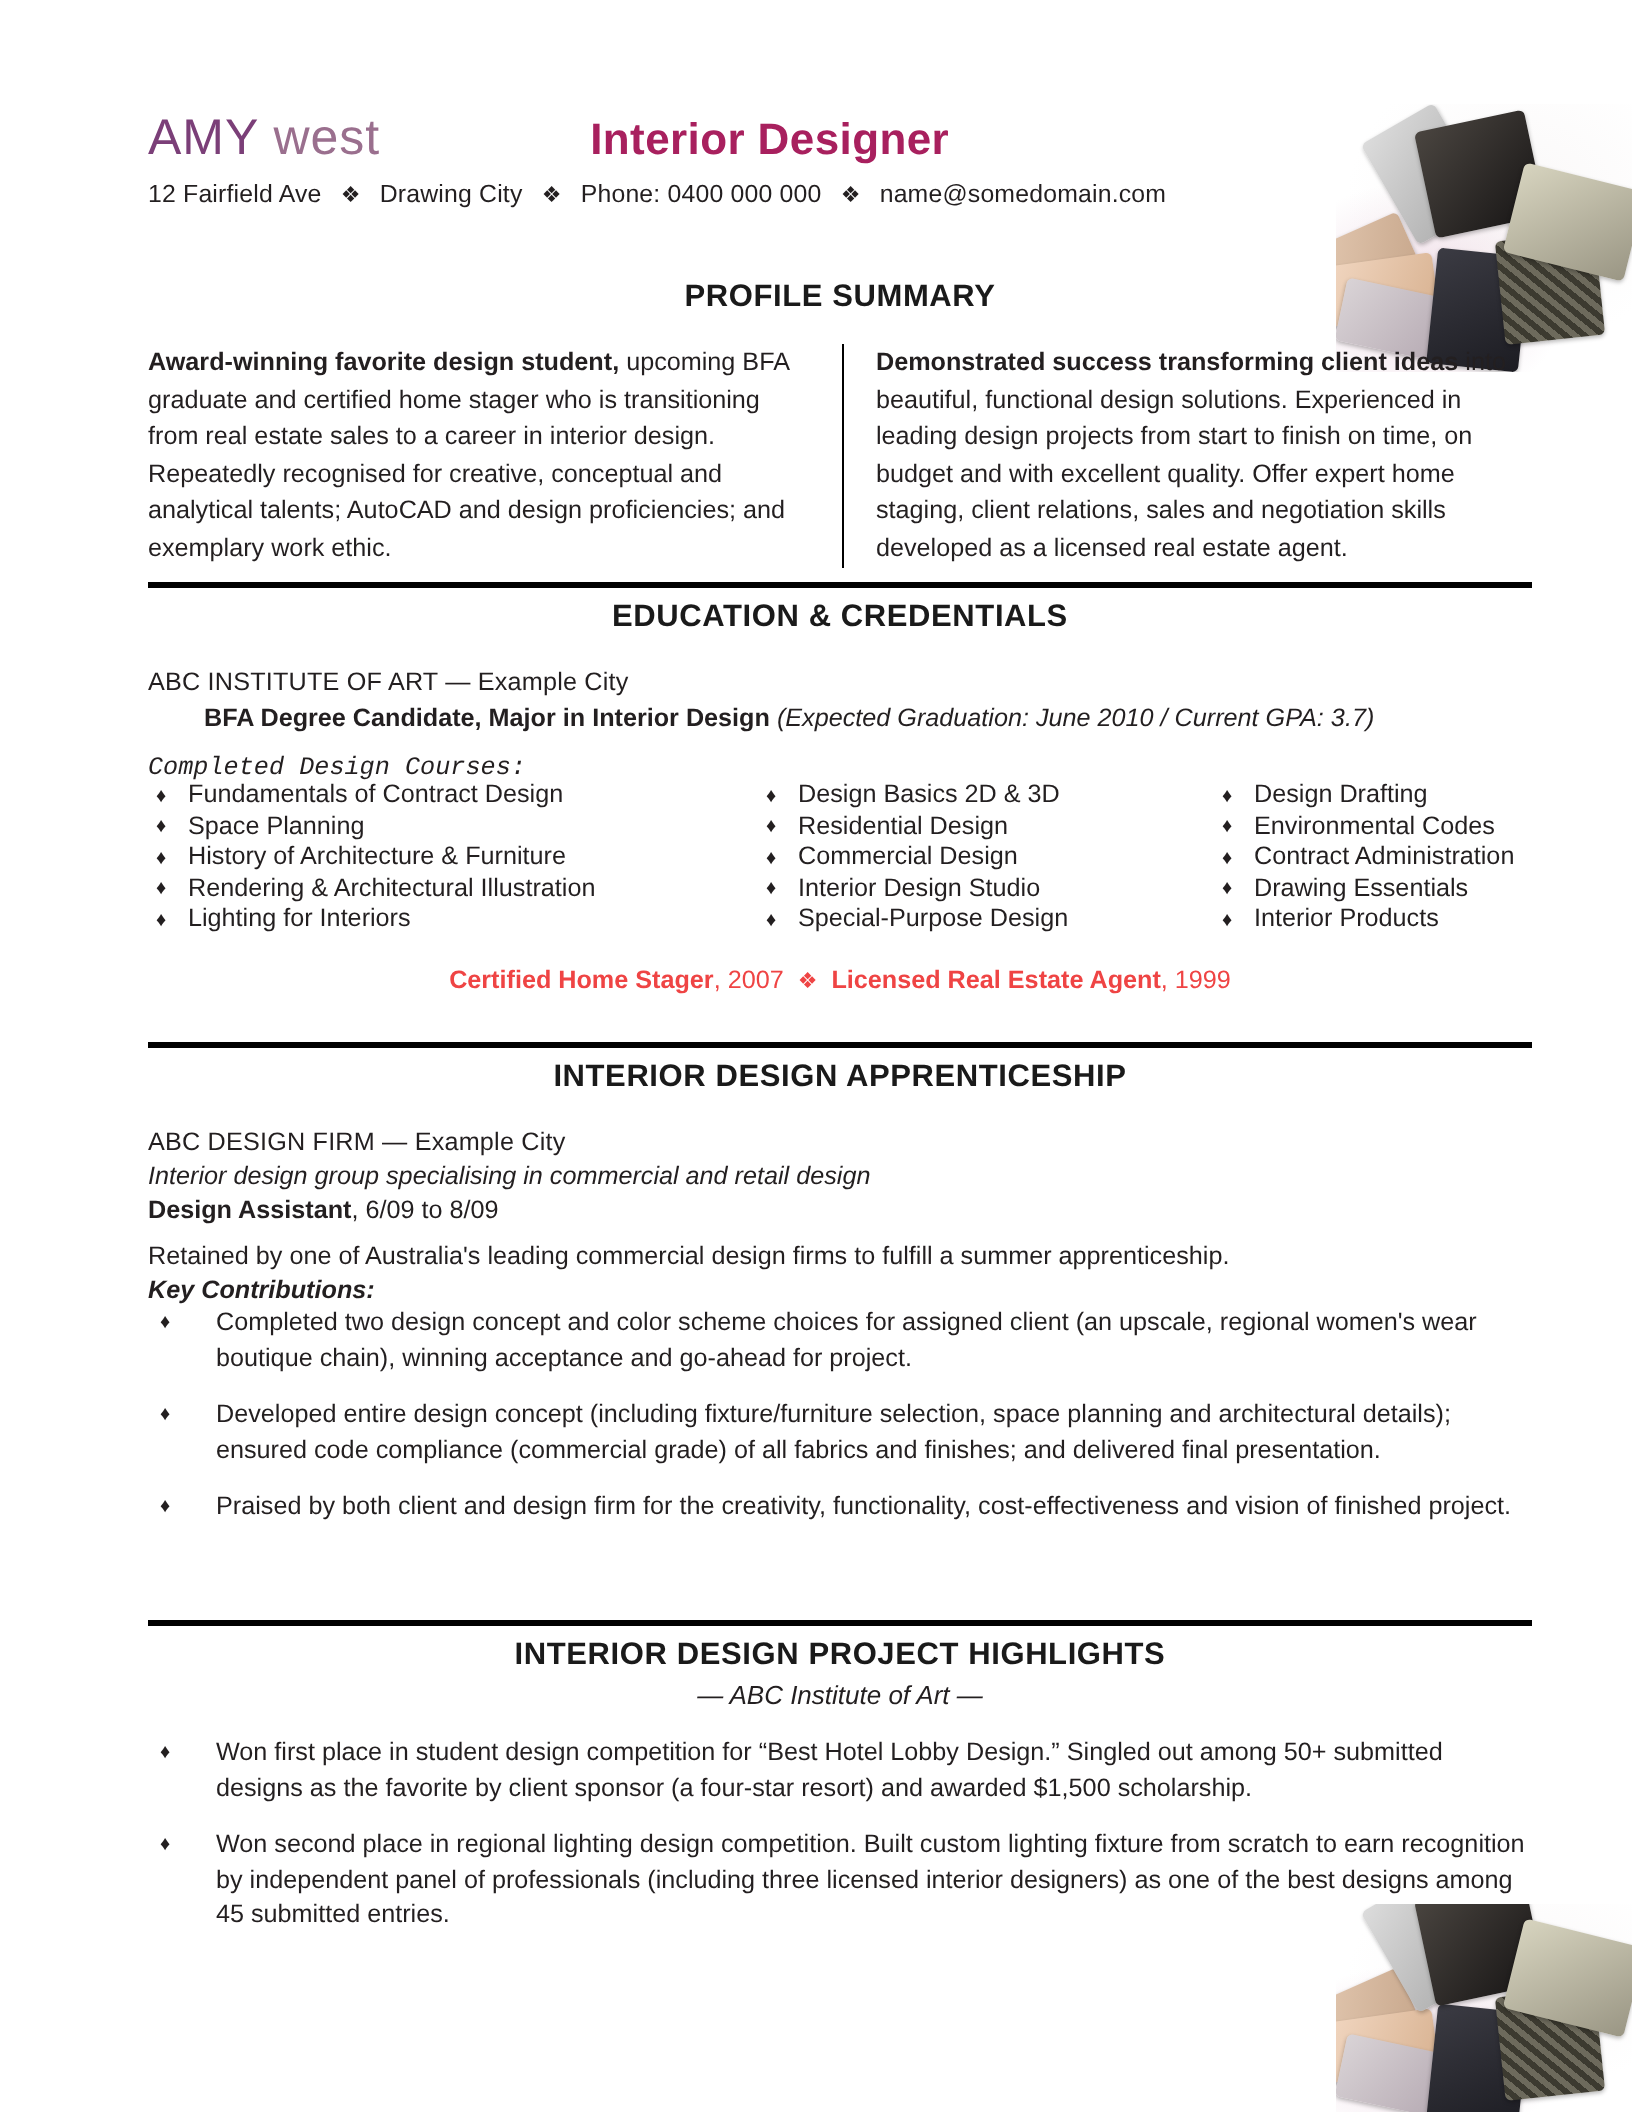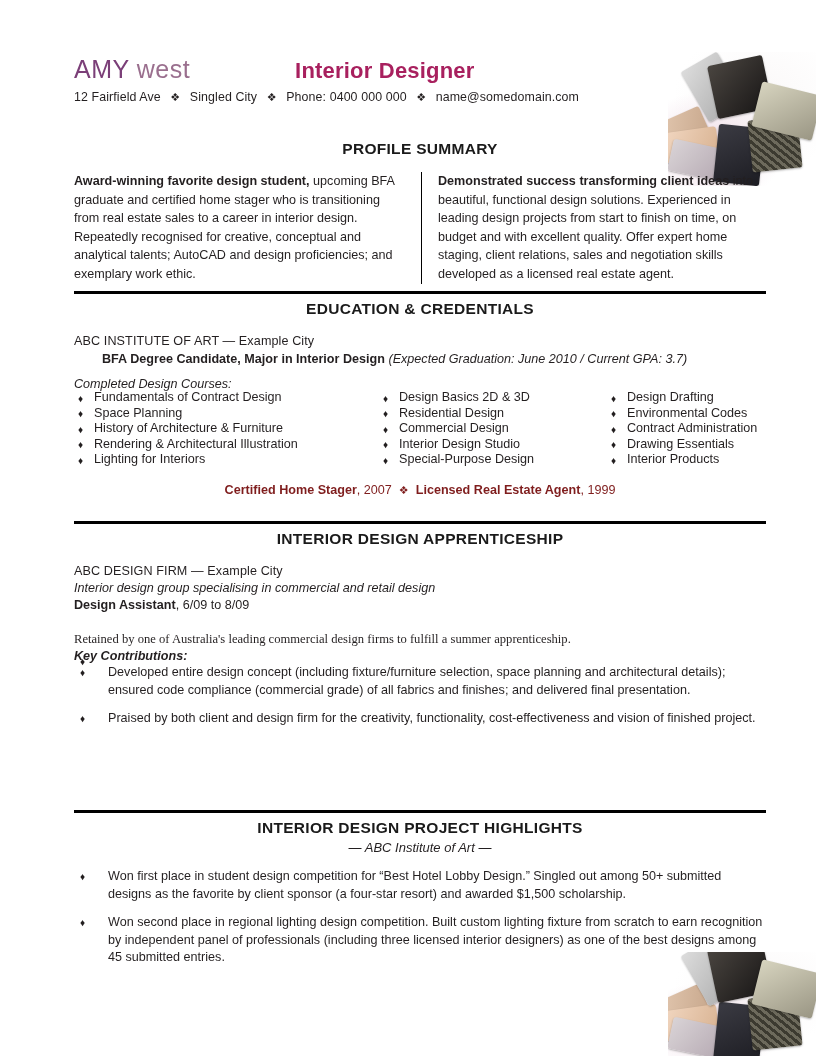--- a/index.html
+++ b/index.html
@@ -139,20 +139,21 @@
     color: #231f20;
   }
   .org-line { font-size: 12.6px; letter-spacing: 0.1px; }
   .degree-line { margin-top: 1px; padding-left: 28px; }
   .degree-line b { font-weight: bold; }
   .degree-line i { font-style: italic; }
   .courses-label {
     margin-top: 8px;
     font-style: italic;
     font-size: 12.6px;
+    font-family: Liberation Mono, monospace;
   }
 
   #course-cols {
     position: absolute;
     left: 74px;
     top: 390px;
     width: 700px;
     display: flex;
   }
   #course-cols ul {
@@ -179,21 +180,21 @@
   #course-cols .c2 { width: 228px; }
   #course-cols .c3 { width: 167px; }
 
   #certs {
     position: absolute;
     left: 74px;
     top: 483px;
     width: 692px;
     text-align: center;
     font-size: 12.6px;
-    color: #7f1d1d;
+    color: #ef4444;
   }
   #certs b { font-weight: bold; }
   #certs .sep { margin: 0 7px; font-size: 11px; }
 
   
   .bullets {
     position: absolute;
     left: 74px;
     width: 692px;
     list-style: none;
@@ -238,21 +239,21 @@
 
   <div id="header">
     <div class="name-row">
       <span class="name-amy">AMY</span>
       <span class="name-west">west</span>
       <span class="job-title">Interior Designer</span>
     </div>
     <div class="contact-line">
       <span>12 Fairfield Ave</span>
       <span class="sep">❖</span>
-      <span>Singled City</span>
+      <span>Drawing City</span>
       <span class="sep">❖</span>
       <span>Phone: 0400 000 000</span>
       <span class="sep">❖</span>
       <span>name@somedomain.com</span>
     </div>
   </div>
 
   <div class="sec-title" style="top:140px;">PROFILE SUMMARY</div>
 
   <div id="profile-cols">
@@ -306,26 +307,26 @@
 
   <div class="rule" style="top:521px;"></div>
   <div class="sec-title" style="top:530px;">INTERIOR DESIGN APPRENTICESHIP</div>
 
   <div class="body-block" style="top:563px;">
     <div class="org-line">ABC DESIGN FIRM — Example City</div>
     <div style="font-style:italic;">Interior design group specialising in commercial and retail design</div>
     <div>
       <b>Design Assistant</b><span>, 6/09 to 8/09</span>
     </div>
-    <div style="margin-top:17px;font-family:Liberation Serif, serif;">Retained by one of Australia's leading commercial design firms to fulfill a summer apprenticeship.</div>
+    <div style="margin-top:6px;">Retained by one of Australia's leading commercial design firms to fulfill a summer apprenticeship.</div>
     <div class="kc">Key Contributions:</div>
   </div>
 
   <ul class="bullets" style="top:653px;">
-    <li><span class="dia">♦</span></li>
+    <li><span class="dia">♦</span><span>Completed two design concept and color scheme choices for assigned client (an upscale, regional women's wear boutique chain), winning acceptance and go-ahead for project.</span></li>
     <li><span class="dia">♦</span><span>Developed entire design concept (including fixture/furniture selection, space planning and architectural details); ensured code compliance (commercial grade) of all fabrics and finishes; and delivered final presentation.</span></li>
     <li><span class="dia">♦</span><span>Praised by both client and design firm for the creativity, functionality, cost-effectiveness and vision of finished project.</span></li>
   </ul>
 
   <div class="rule" style="top:810px;"></div>
   <div class="sec-title" style="top:819px;">INTERIOR DESIGN PROJECT HIGHLIGHTS</div>
   <div class="sec-sub" style="top:840px;">— ABC Institute of Art —</div>
 
   <ul class="bullets" style="top:868px;">
     <li><span class="dia">♦</span><span>Won first place in student design competition for “Best Hotel Lobby Design.” Singled out among 50+ submitted designs as the favorite by client sponsor (a four-star resort) and awarded $1,500 scholarship.</span></li>

